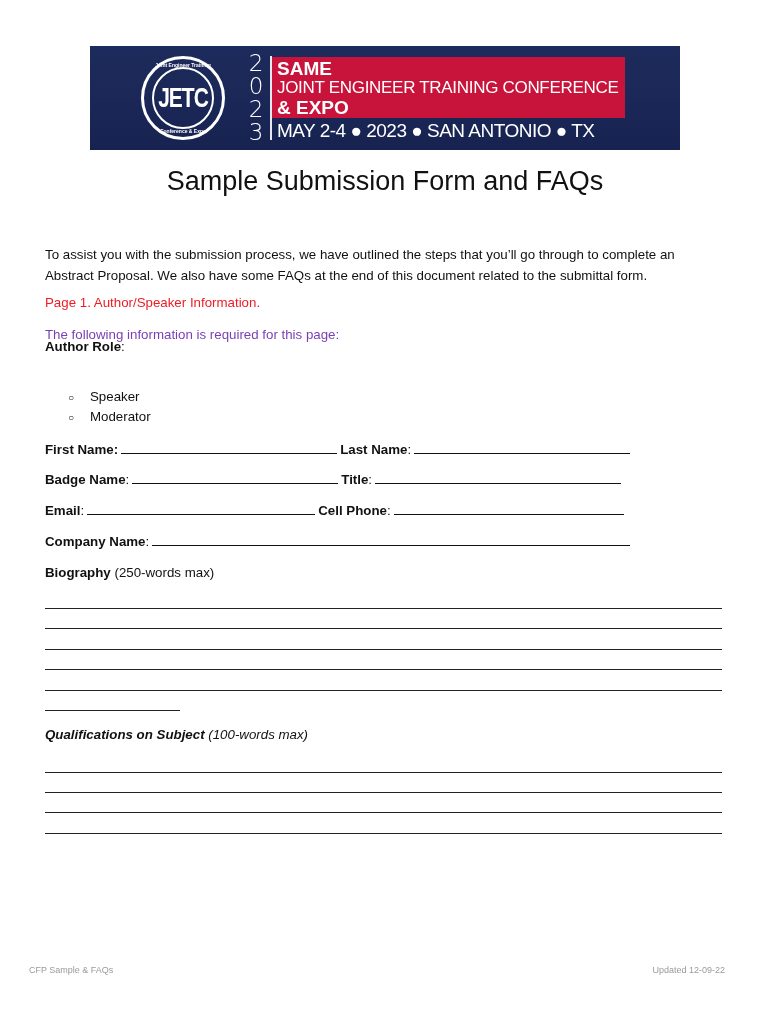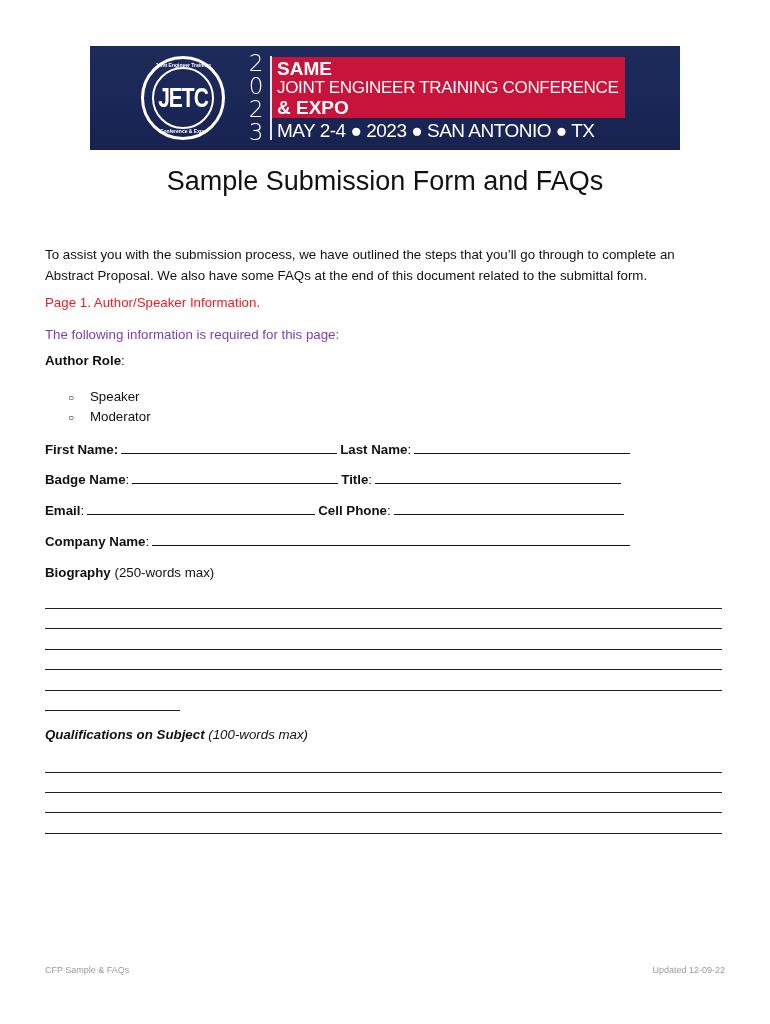--- a/index.html
+++ b/index.html
@@ -99,21 +99,21 @@
 <div class="title">Sample Submission Form and FAQs</div>
 
 <div class="para">
   <div>To assist you with the submission process, we have outlined the steps that you’ll go through to complete an</div>
   <div>Abstract Proposal. We also have some FAQs at the end of this document related to the submittal form.</div>
 </div>
 
 <div class="line13 red" style="top:294px;">Page 1. Author/Speaker Information.</div>
 <div class="line13 purple" style="top:326px;">The following information is required for this page:</div>
 
-<div class="line13" style="top:352px;">
+<div class="line13" style="top:338px;">
   <span class="bold">Author Role</span><span>:</span>
 </div>
 
 <div class="bullet" style="top:388px;">
   <span class="circ">○</span><span>Speaker</span>
 </div>
 <div class="bullet" style="top:408px;">
   <span class="circ">○</span><span>Moderator</span>
 </div>
 
@@ -144,14 +144,14 @@
 <div class="rule short" style="top:710px;"></div>
 
 <div class="line13" style="top:726px;font-style:italic;">
   <span class="bold">Qualifications on Subject</span><span> (100-words max)</span>
 </div>
 <div class="rule" style="top:772px;"></div>
 <div class="rule" style="top:792px;"></div>
 <div class="rule" style="top:812px;"></div>
 <div class="rule" style="top:833px;"></div>
 
-<div class="footer" style="left:45px;">CFP Sample &amp; FAQs</div>
+<div class="footer" style="left:29px;">CFP Sample &amp; FAQs</div>
 <div class="footer" style="right:45px;">Updated 12-09-22</div>
 
 </body></html>

